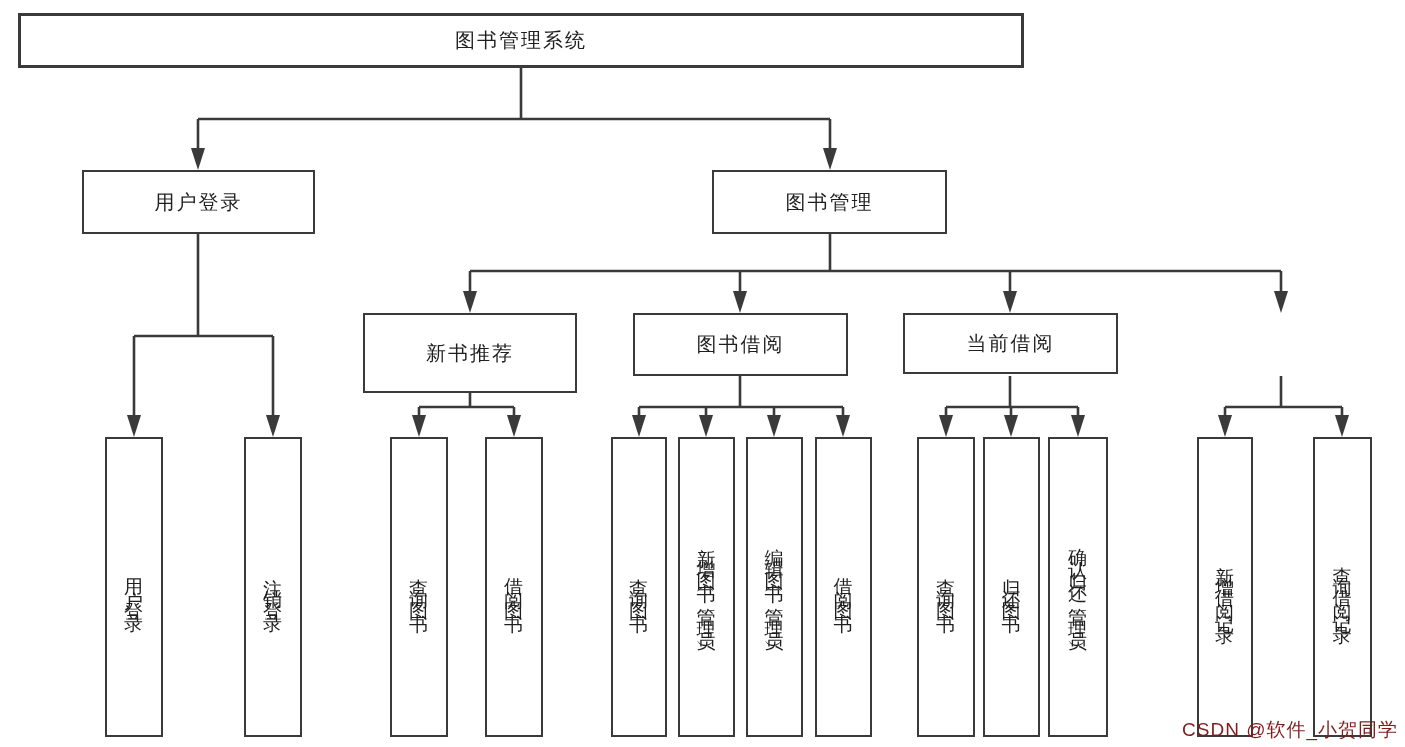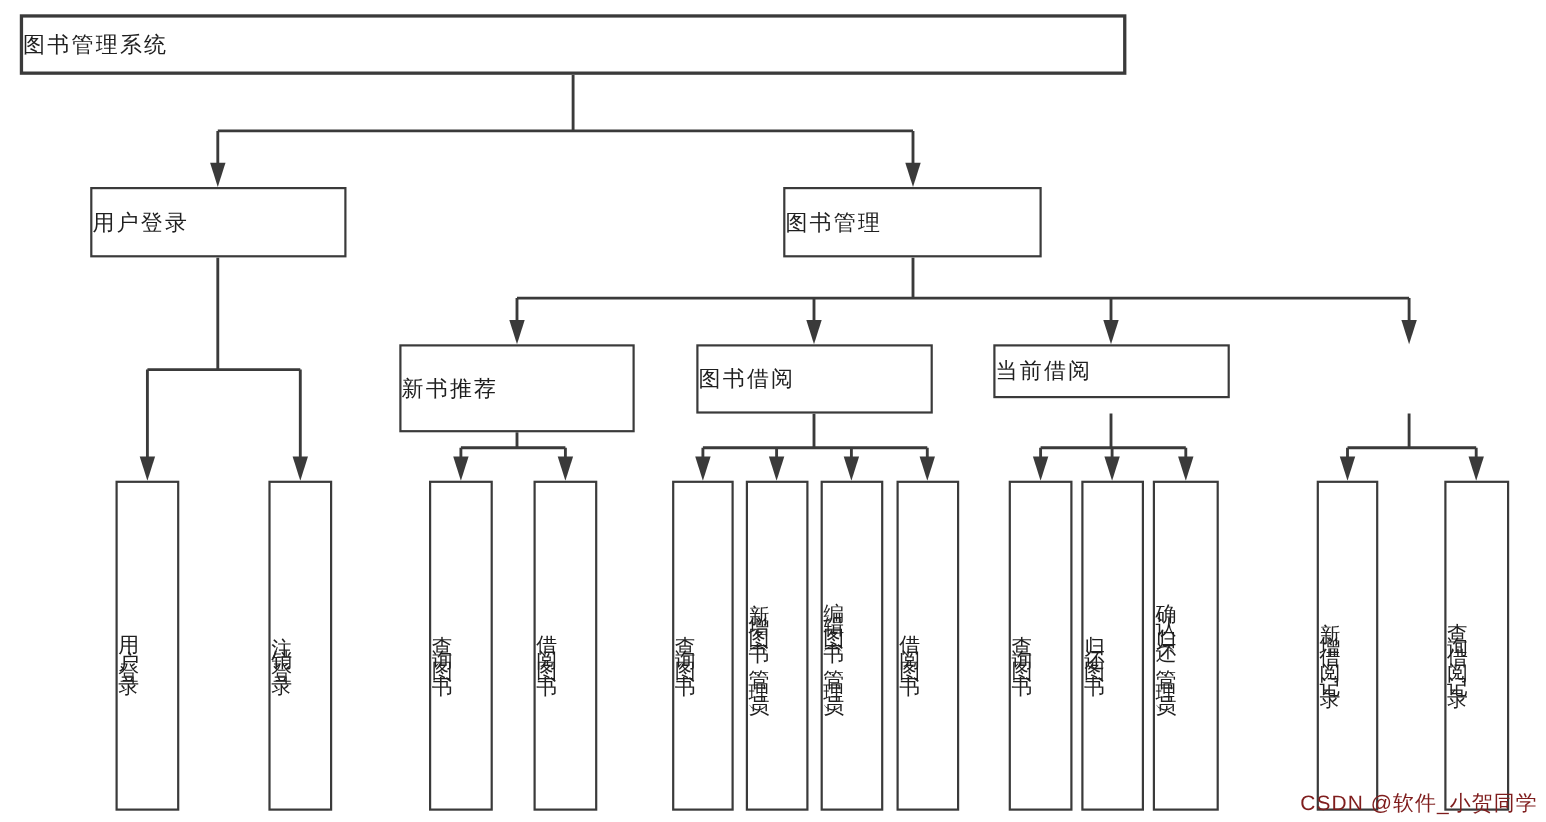--- a/index.html
+++ b/index.html
@@ -21,21 +21,21 @@
     top: 0;
     pointer-events: none;
   }
   .node {
     position: absolute;
     box-sizing: border-box;
     background: #ffffff;
     border: 2.5px solid #3a3a3a;
     display: flex;
     align-items: center;
-    justify-content: flex-start;
+    justify-content: center;
     color: #1f1f1f;
   }
   .node.h-label span {
     font-size: 20px;
     letter-spacing: 2px;
     white-space: nowrap;
   }
   .node.root {
     border-width: 3px;
   }
@@ -113,21 +113,21 @@
   <div class="node h-label" style="left:712px; top:170px; width:235px; height:64px;">
     <span>图书管理</span>
   </div>
 
   <div class="node h-label" style="left:363px; top:313px; width:214px; height:80px;">
     <span>新书推荐</span>
   </div>
   <div class="node h-label" style="left:633px; top:313px; width:215px; height:63px;">
     <span>图书借阅</span>
   </div>
-  <div class="node h-label" style="left:903px; top:313px; width:215px; height:49px;">
+  <div class="node h-label" style="left:903px; top:313px; width:215px; height:61px;">
     <span>当前借阅</span>
   </div>
 
   <div class="node leaf" style="left:105px; top:437px; width:58px; height:300px;">
     <span>用户登录</span>
   </div>
   <div class="node leaf" style="left:244px; top:437px; width:58px; height:300px;">
     <span>注销登录</span>
   </div>
 

